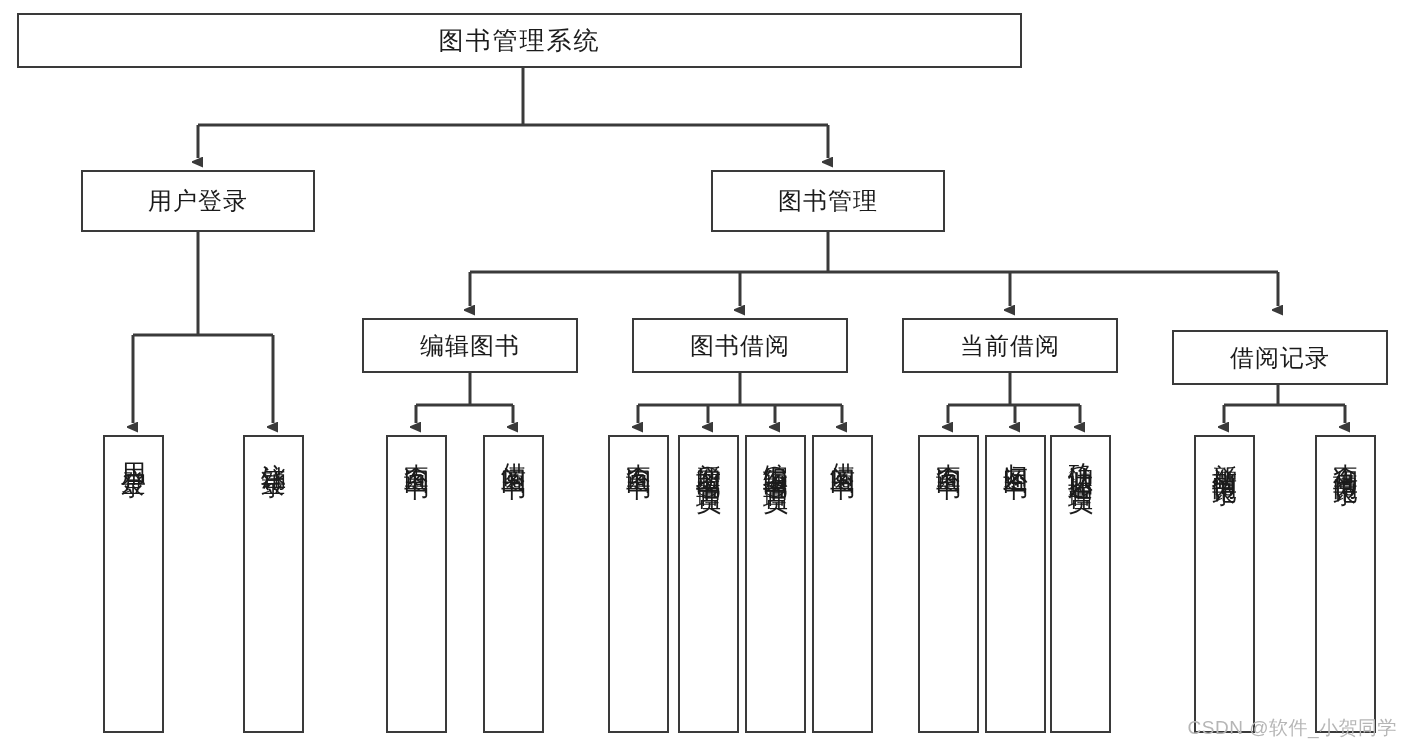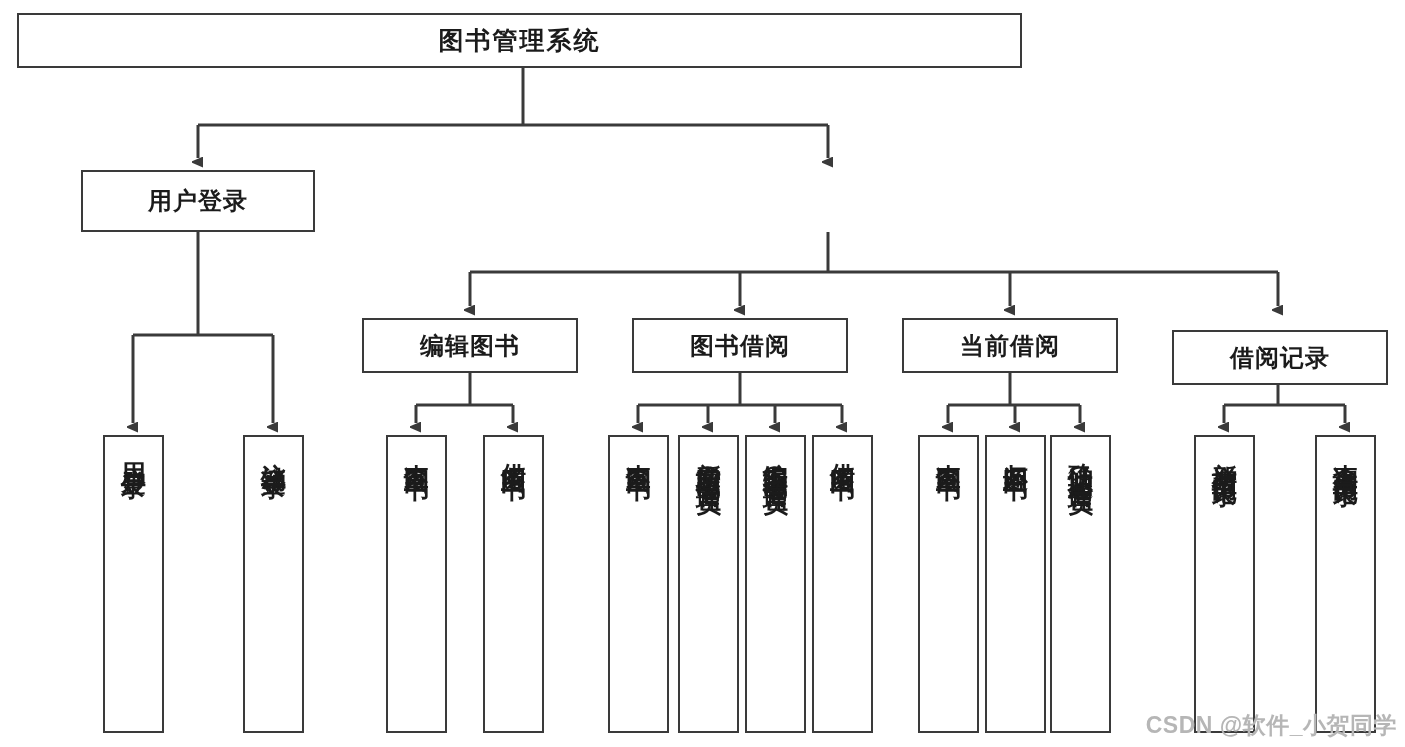--- a/index.html
+++ b/index.html
@@ -6,21 +6,20 @@
   body{
     font-family:"Liberation Sans","DejaVu Sans",sans-serif;
     -webkit-font-smoothing:antialiased;
   }
   #stage{
     position:relative;
     width:1405px;
     height:747px;
     background:#ffffff;
     overflow:hidden;
-    font-weight:bold;
   }
   svg#edges{
     position:absolute;
     left:0; top:0;
     width:1405px; height:747px;
     pointer-events:none;
   }
   .node{
     position:absolute;
     box-sizing:border-box;
@@ -55,21 +54,21 @@
     text-orientation:upright;
     font-size:25px;
     line-height:1.0;
     letter-spacing:4px;
     white-space:nowrap;
   }
   .watermark{
     position:absolute;
     right:8px;
     bottom:6px;
-    font-size:23px;
+    font-size:19px;
     color:#b6b6b6;
     letter-spacing:0.5px;
     z-index:5;
     white-space:nowrap;
   }
 </style>
 </head>
 <body>
 
 <div id="stage">
@@ -124,20 +123,23 @@
     </g>
   </svg>
 
   <div class="node h root" style="left:17px; top:13px; width:1005px; height:55px;">
     <span class="label">图书管理系统</span>
   </div>
 
   <div class="node h" style="left:81px; top:170px; width:234px; height:62px;">
     <span class="label">用户登录</span>
   </div>
+  <div class="node h" style="left:711px; top:170px; width:234px; height:62px;">
+    <span class="label">图书管理</span>
+  </div>
 
   <div class="node h" style="left:362px; top:318px; width:216px; height:55px;">
     <span class="label">编辑图书</span>
   </div>
   <div class="node h" style="left:632px; top:318px; width:216px; height:55px;">
     <span class="label">图书借阅</span>
   </div>
   <div class="node h" style="left:902px; top:318px; width:216px; height:55px;">
     <span class="label">当前借阅</span>
   </div>

